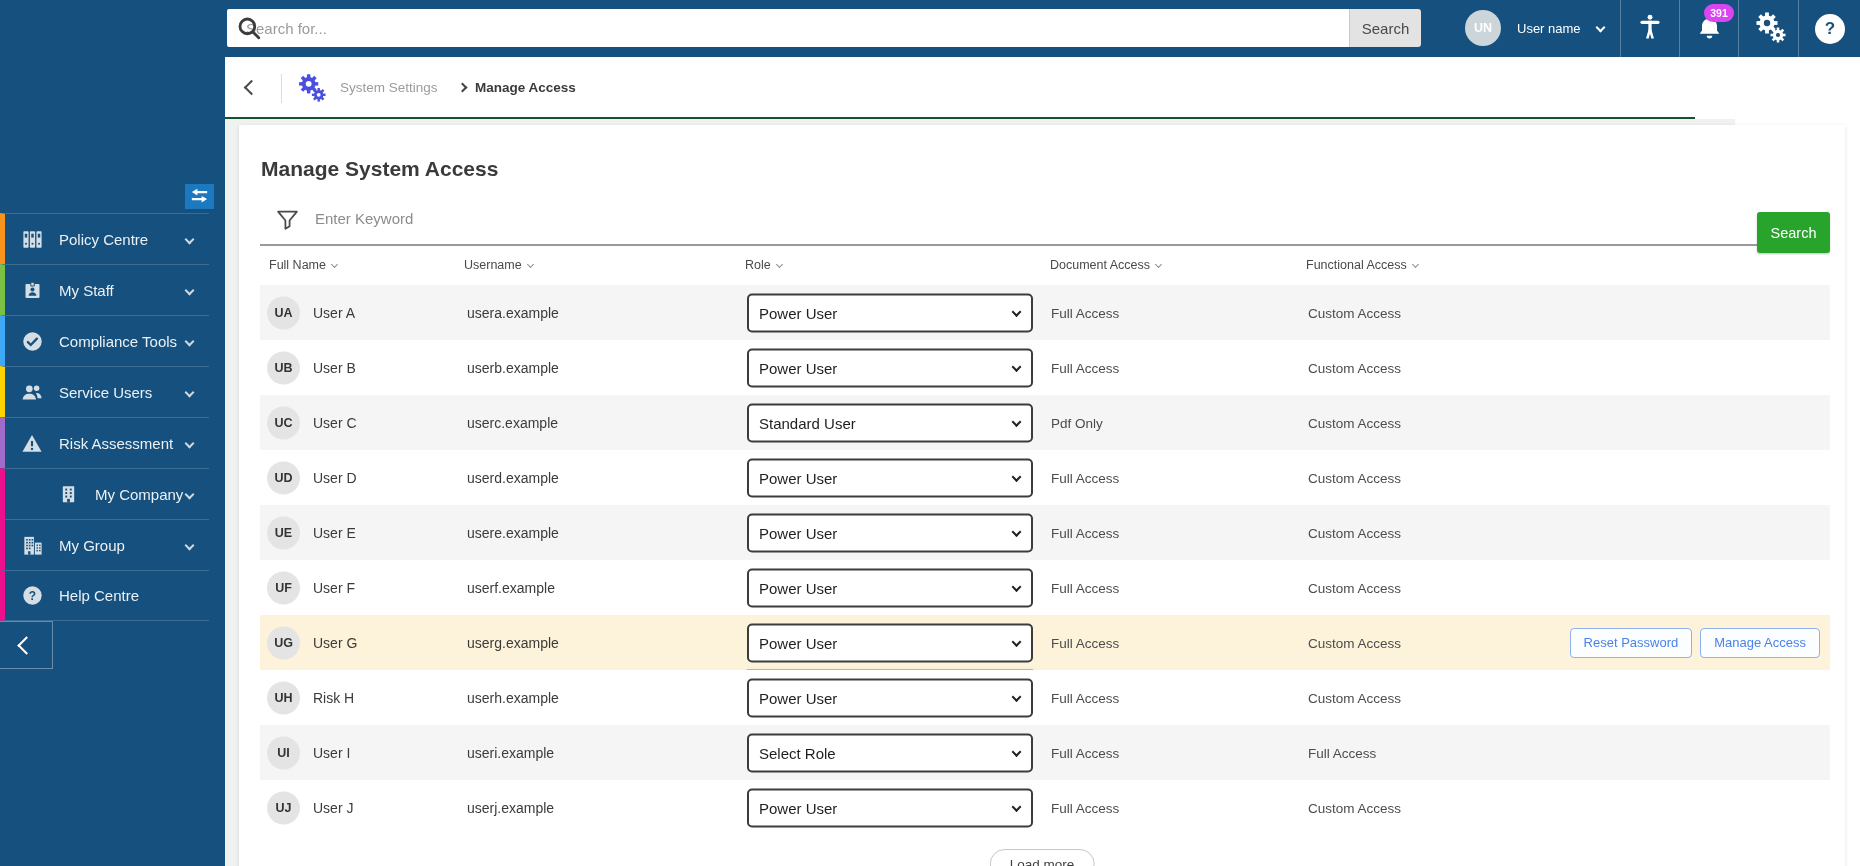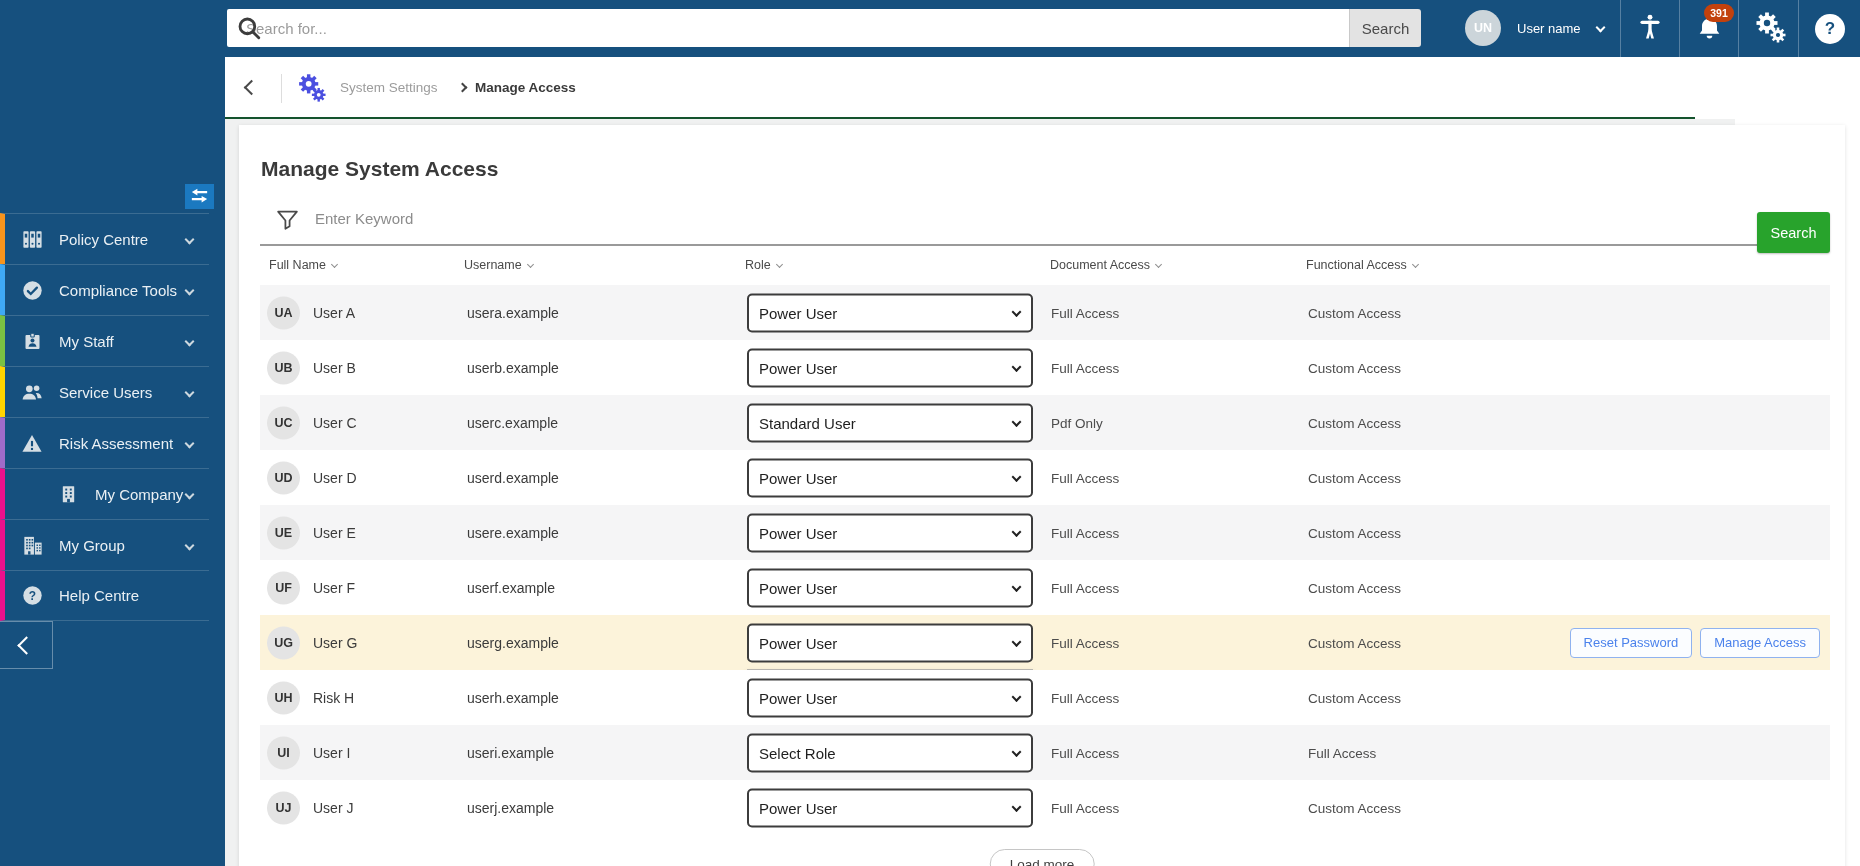--- a/index.html
+++ b/index.html
@@ -26,21 +26,21 @@
   #searchwrap { position:absolute; left:2px; top:9px; width:1194px; height:38px; display:flex; }
   #searchwrap .mag { position:absolute; left:9px; top:6px; }
   #global-search { flex:1; border:none; background:#fff; border-radius:2px 0 0 2px; padding-left:19px; font-size:15px; color:#333; outline:none; font-family:inherit; }
   #global-search::placeholder { color:#9b9b9b; }
   #global-search-btn { width:72px; background:#e3e3e3; border:none; border-left:1px solid #c9c9c9; border-radius:0 3px 3px 0; font-size:15px; color:#4a4a4a; cursor:pointer; font-family:inherit; }
   .tb-divider { position:absolute; top:0; bottom:0; width:1px; background:rgba(255,255,255,.28); }
   #user-avatar { position:absolute; left:1240px; top:10px; width:36px; height:36px; border-radius:50%; background:#ccd5da; color:#fff; font-size:12.5px; font-weight:bold; display:flex; align-items:center; justify-content:center; }
   #user-name { position:absolute; left:1292px; top:0; height:57px; line-height:57px; color:#fff; font-size:13px; }
   #user-chev { position:absolute; left:1372px; top:24px; width:7px; height:7px; color:#fff; border-width:2px; }
   .tb-icon { position:absolute; top:0; height:57px; display:flex; align-items:center; justify-content:center; background:transparent; border:none; cursor:pointer; }
-  #badge { position:absolute; left:1479px; top:4px; min-width:30px; height:18px; border-radius:9px; background:#c2410c; color:#fff; font-size:10.5px; font-weight:bold; display:flex; align-items:center; justify-content:center; padding:0 5px; z-index:2; }
+  #badge { position:absolute; left:1479px; top:4px; min-width:30px; height:18px; border-radius:9px; background:#d946ef; color:#fff; font-size:10.5px; font-weight:bold; display:flex; align-items:center; justify-content:center; padding:0 5px; z-index:2; }
   #help-circle { width:30px; height:30px; border-radius:50%; background:#fff; color:#16507e; font-size:17px; font-weight:bold; display:flex; align-items:center; justify-content:center; }
 
   
   #crumbbar { position:absolute; left:221px; top:57px; width:1474px; height:62px; background:#fff; border-bottom:2px solid #14532d; }
   #crumb-back { position:absolute; left:25px; top:24px; background:none; border:none; cursor:pointer; color:#4a4a4a; }
   #crumb-back .chev { width:11px; height:11px; border-width:2px; }
   #crumb-divider { position:absolute; left:60px; top:17px; width:1px; height:29px; background:#ddd; }
   #crumb-gears { position:absolute; left:74px; top:15px; }
   #crumb-section { position:absolute; left:119px; top:0; height:62px; line-height:62px; color:#9c9c9c; font-size:13.5px; cursor:pointer; }
   #crumb-sep { position:absolute; left:238px; top:27px; width:7px; height:7px; color:#444; border-width:2px; }
@@ -109,40 +109,40 @@
               <rect x="17.5" y="6" width="2.6" height="4"></rect>
               <circle cx="5.2" cy="16.5" r="1.1"></circle>
               <circle cx="12" cy="16.5" r="1.1"></circle>
               <circle cx="18.8" cy="16.5" r="1.1"></circle>
             </g>
           </svg>
       </span>
       <span class="slabel">Policy Centre</span>
       <span class="chev"></span>
     </div>
-    <div class="side-item" style="border-left-color: rgb(63, 169, 245);">
-      <span class="sicon">
-        <svg width="23" height="23" viewBox="0 0 24 24">
-            <circle cx="12" cy="12" r="9.6" fill="currentColor"></circle>
-            <path d="M7.2 12.6l3 3 6.4-6.6" stroke="#16507e" stroke-width="2.4" fill="none" stroke-linecap="round"></path>
-          </svg>
-      </span>
-      <span class="slabel">Compliance Tools</span>
-      <span class="chev"></span>
-    </div>
     <div class="side-item" style="border-left-color: rgb(122, 193, 67);">
       <span class="sicon">
         <svg width="21" height="22" viewBox="0 0 24 24">
             <path fill="currentColor" d="M5 5.2h14c.6 0 1 .4 1 1V20c0 .6-.4 1-1 1H5c-.6 0-1-.4-1-1V6.2c0-.6.4-1 1-1z"></path>
             <rect x="10" y="3" width="4" height="4.5" rx="0.7" fill="currentColor" stroke="#16507e" stroke-width="1.2"></rect>
             <circle cx="12" cy="11.5" r="2.3" fill="#16507e"></circle>
             <path d="M7.4 18.6c.5-2.6 2.4-3.9 4.6-3.9s4.1 1.3 4.6 3.9z" fill="#16507e"></path>
           </svg>
       </span>
       <span class="slabel">My Staff</span>
+      <span class="chev"></span>
+    </div>
+    <div class="side-item" style="border-left-color: rgb(63, 169, 245);">
+      <span class="sicon">
+        <svg width="23" height="23" viewBox="0 0 24 24">
+            <circle cx="12" cy="12" r="9.6" fill="currentColor"></circle>
+            <path d="M7.2 12.6l3 3 6.4-6.6" stroke="#16507e" stroke-width="2.4" fill="none" stroke-linecap="round"></path>
+          </svg>
+      </span>
+      <span class="slabel">Compliance Tools</span>
       <span class="chev"></span>
     </div>
     <div class="side-item" style="border-left-color: rgb(255, 212, 0);">
       <span class="sicon">
         <svg width="24" height="23" viewBox="0 0 24 24" fill="currentColor">
             <circle cx="9.2" cy="8.2" r="3.5"></circle>
             <path d="M2.2 19.3c.5-4 3.1-6.1 7-6.1s6.5 2.1 7 6.1z"></path>
             <circle cx="16.8" cy="7.6" r="2.9"></circle>
             <path d="M15.9 12.6c3.4-.4 5.7 1.5 6.2 5.3h-4.3c-.2-2.2-.9-3.9-1.9-5.3z"></path>
           </svg>

